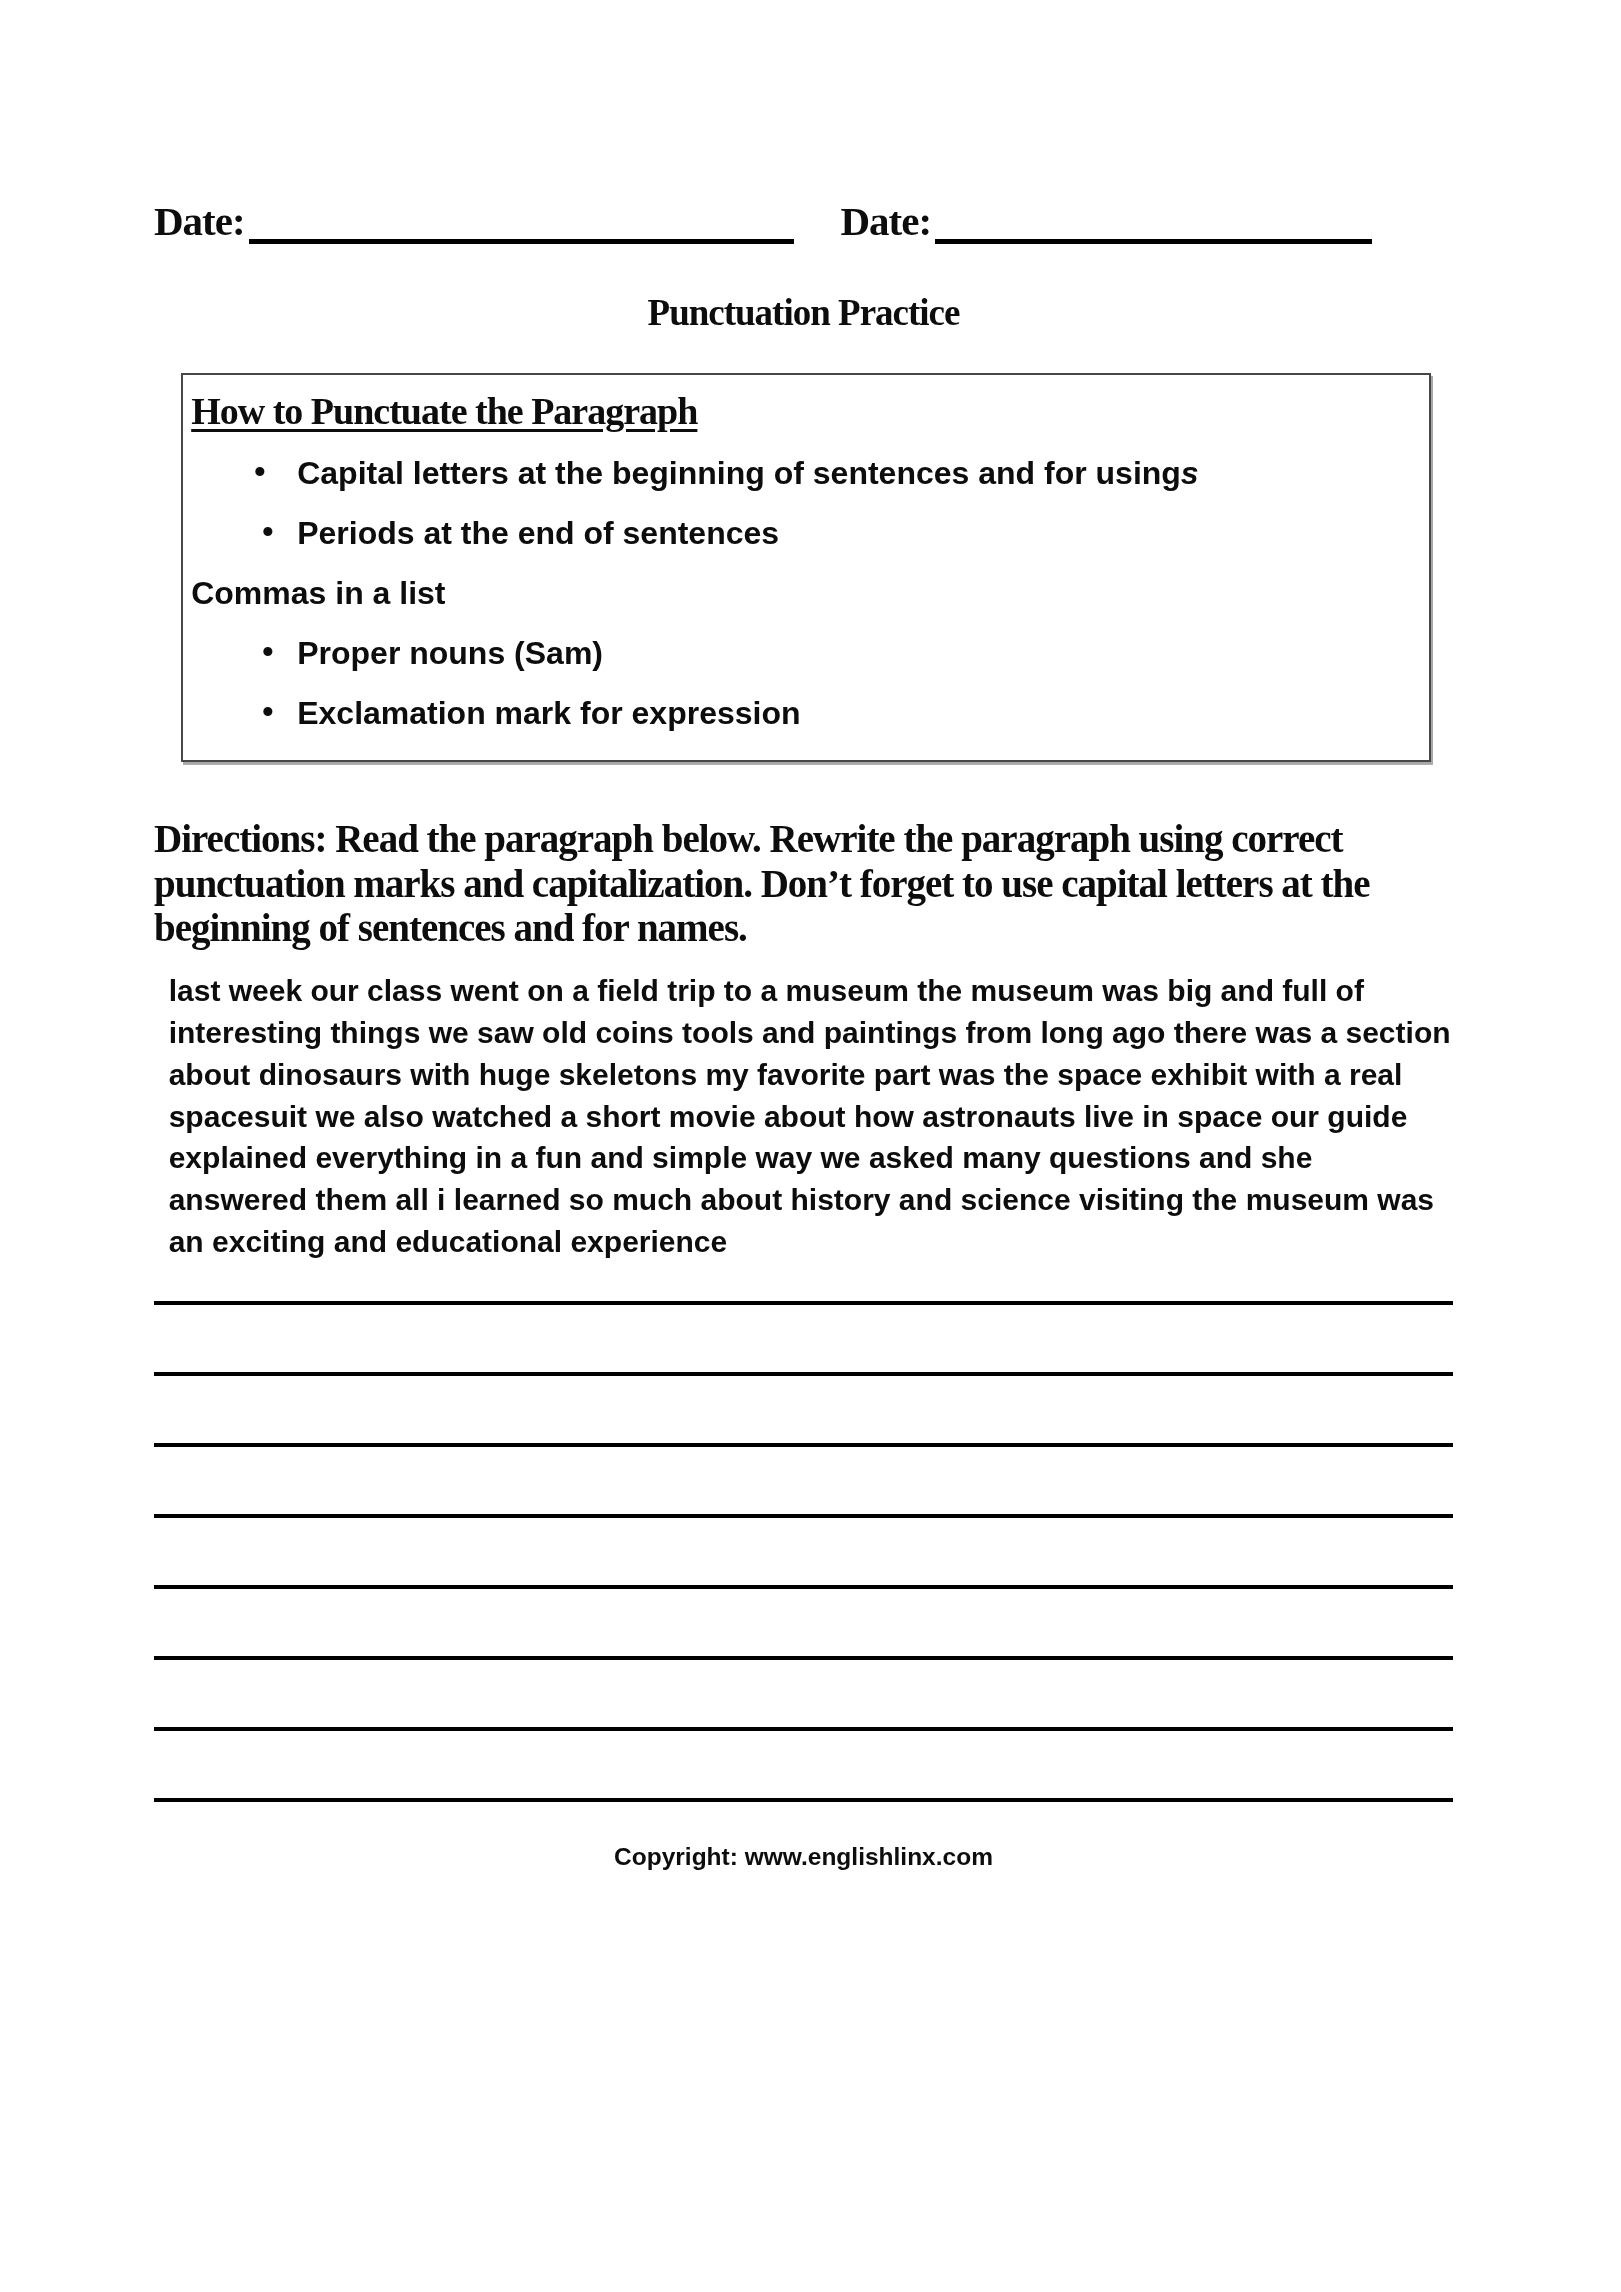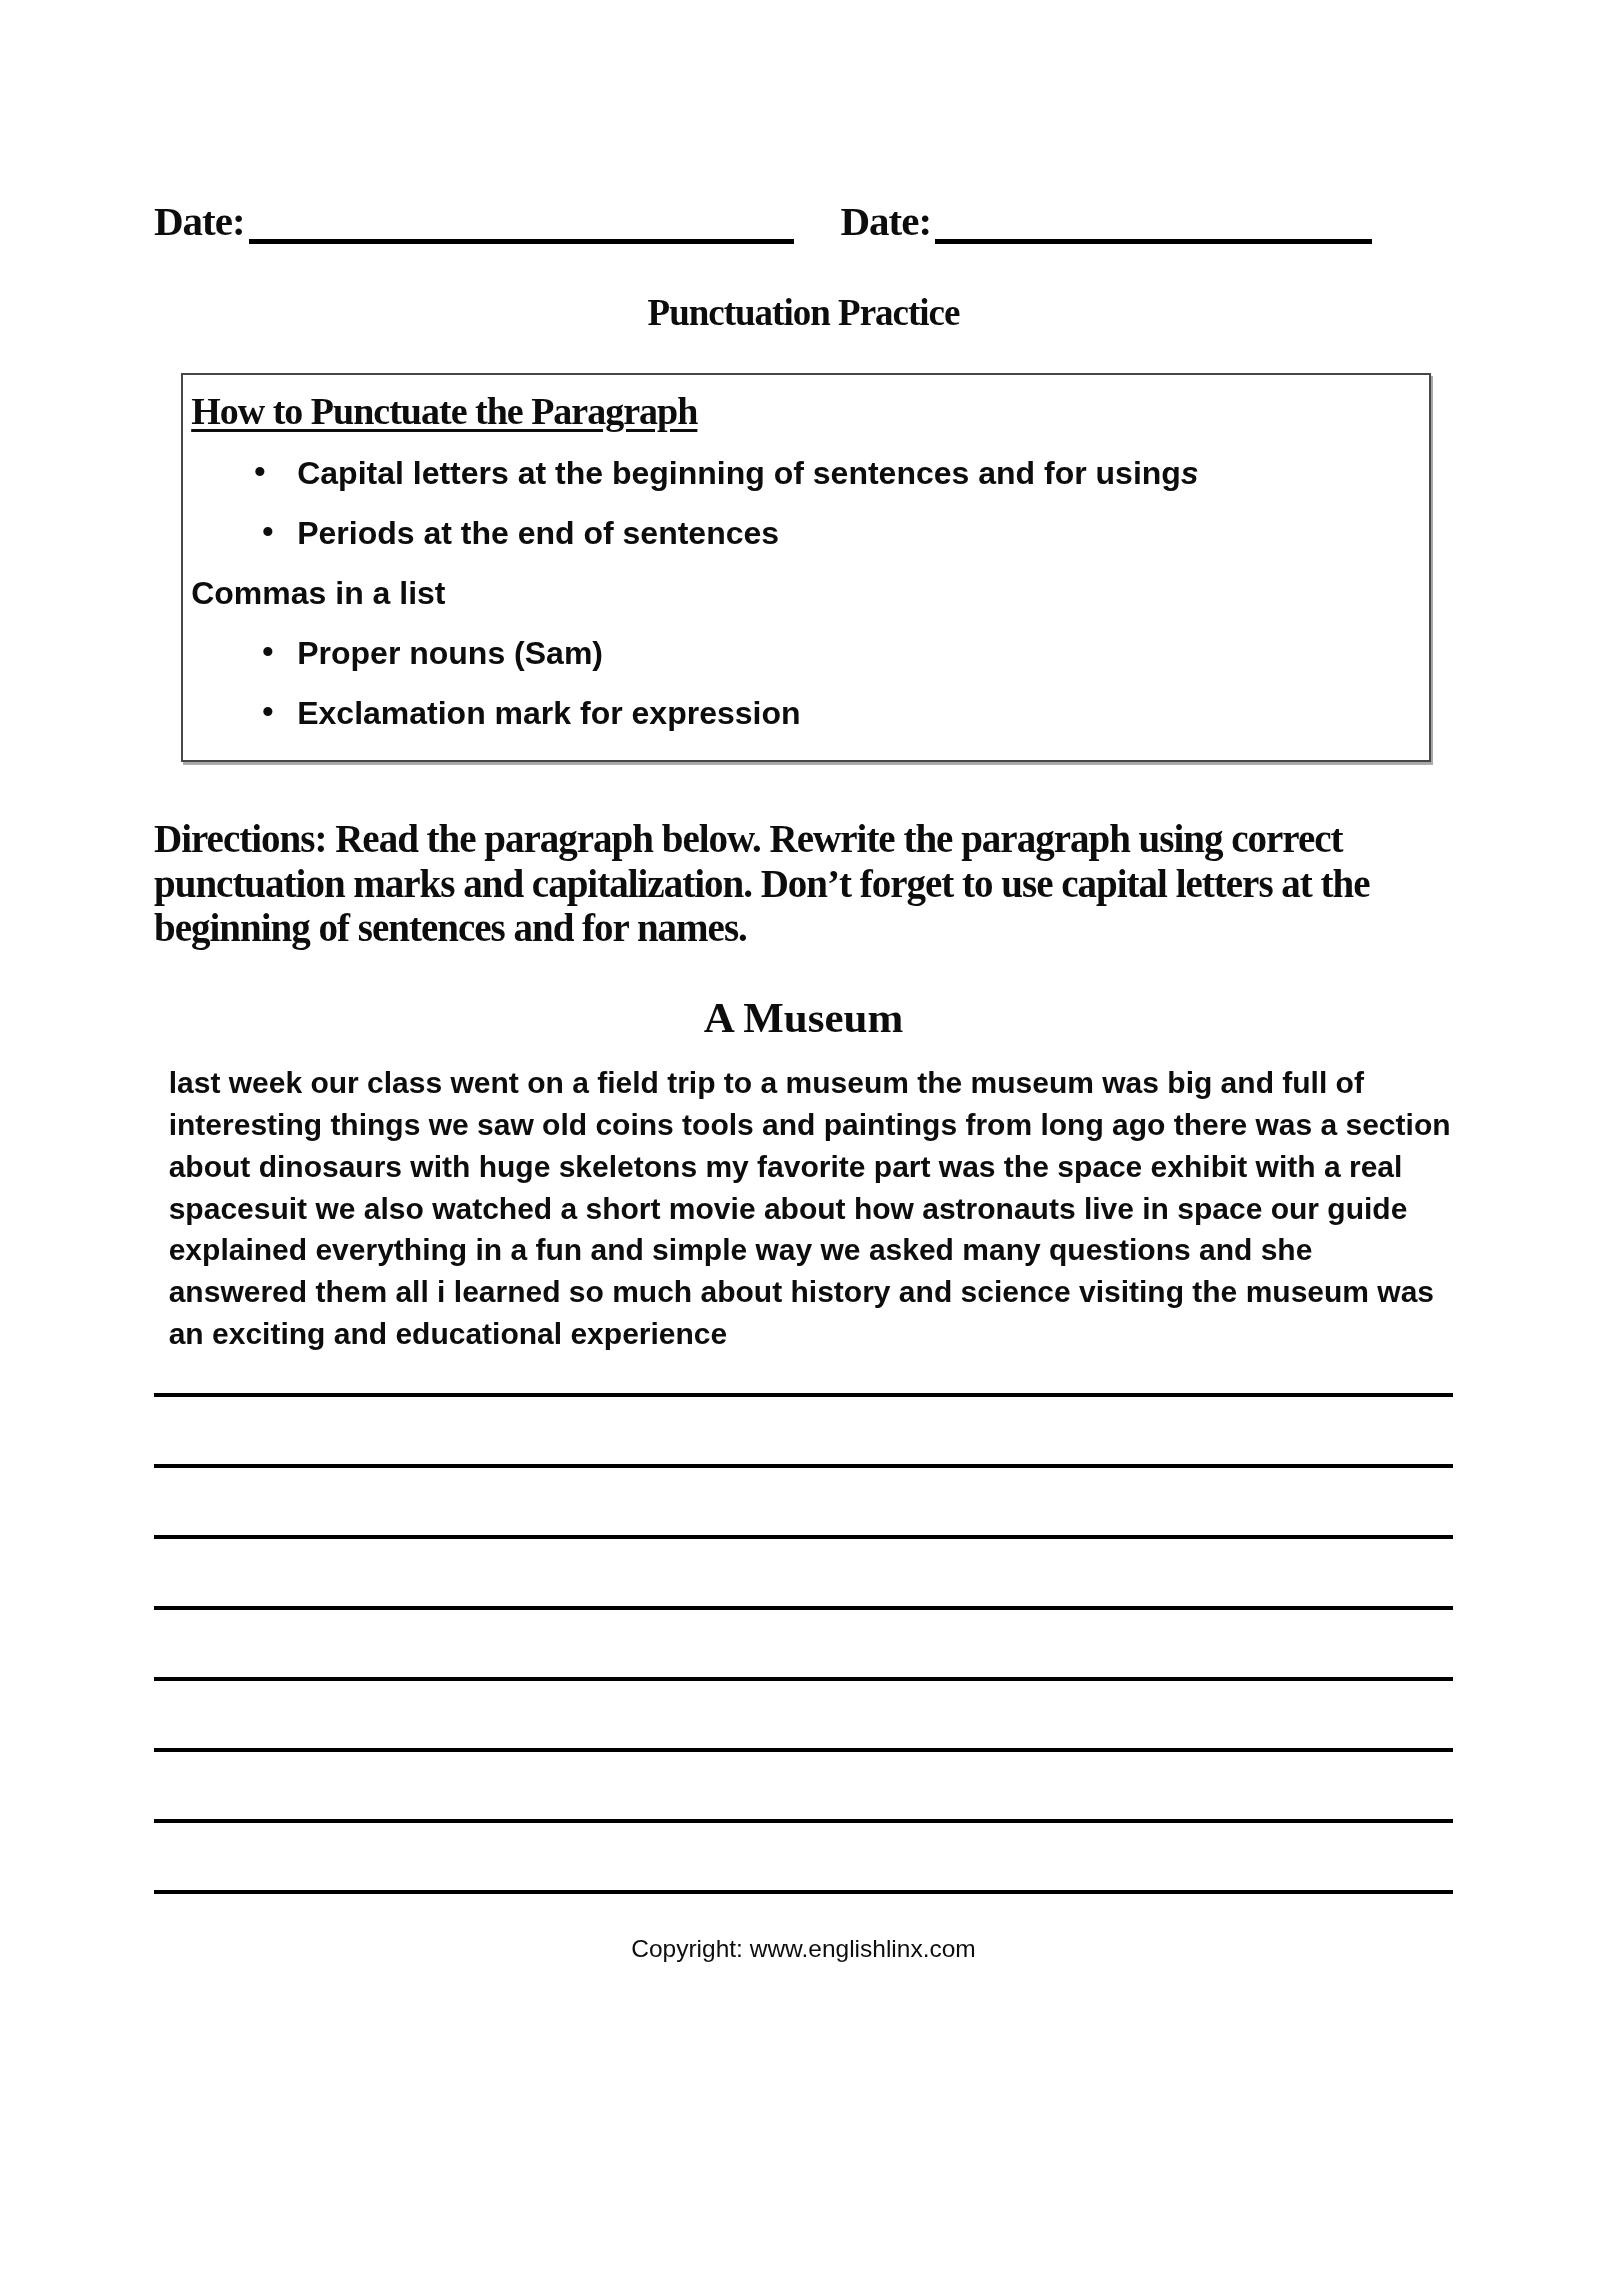--- a/index.html
+++ b/index.html
@@ -101,21 +101,21 @@
   .write-line {
     height: 71px;
     border-bottom: 4.9px solid #000;
   }
   .write-line.first { height: 43px; }
   
   .copyright {
     margin-top: 41px;
     text-align: center;
     font-family: "Liberation Sans", sans-serif;
-    font-weight: normal;
+    font-weight: bold;
     font-size: 24.5px;
   }
 </style>
 </head>
 <body>
 
 <div class="page">
 
   <div class="header-row">
     <span>Date:</span>
@@ -150,21 +150,20 @@
     </div>
 
     <div class="rule-item bulleted indent2">
       <span class="bullet"></span>
       <span>Exclamation mark for expression</span>
     </div>
   </div>
 
   <div class="directions">Directions: Read the paragraph below. Rewrite the paragraph using correct punctuation marks and capitalization. Don’t forget to use capital letters at the beginning of sentences and for names.</div>
 
-  <div class="story-title">A Museum</div>
 
   <div class="story-paragraph">last week our class went on a field trip to a museum the museum was big and full of interesting things we saw old coins tools and paintings from long ago there was a section about dinosaurs with huge skeletons my favorite part was the space exhibit with a real spacesuit we also watched a short movie about how astronauts live in space our guide explained everything in a fun and simple way we asked many questions and she answered them all i learned so much about history and science visiting the museum was an exciting and educational experience</div>
 
   <div class="writing-lines">
       <div class="write-line first"></div>
       <div class="write-line"></div>
       <div class="write-line"></div>
       <div class="write-line"></div>
       <div class="write-line"></div>
       <div class="write-line"></div>

